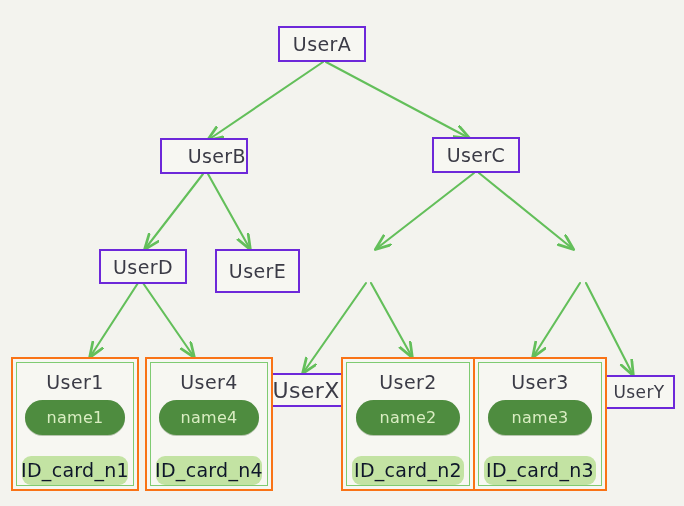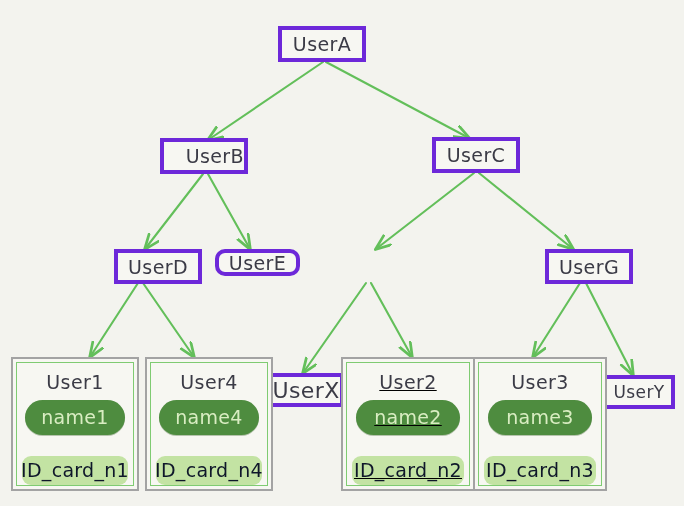--- a/index.html
+++ b/index.html
@@ -20,37 +20,37 @@
     left: 0; top: 0;
     width: 684px;
     height: 506px;
     pointer-events: none;
   }
 
   
   .node {
     position: absolute;
     box-sizing: border-box;
-    border: 4px solid #6d28d9;
+    border: 2px solid #6d28d9;
     background: #f7f7f2;
     display: flex;
     align-items: center;
     justify-content: center;
     color: #3b3b46;
     font-size: 19px;
     letter-spacing: 0.4px;
     font-family: "DejaVu Sans", sans-serif;
     z-index: 2;
   }
 
   
   .entity {
     position: absolute;
     box-sizing: border-box;
-    border: 2px solid #a3a3a3;
+    border: 2px solid #f97316;
     background: #f7f7f2;
     padding: 3px;
     z-index: 2;
   }
   .entity-inner {
     box-sizing: border-box;
     border: 1.5px solid #7fcb72;
     background: #f7f7f2;
     width: 100%;
     height: 100%;
@@ -65,21 +65,21 @@
     letter-spacing: 0.4px;
     margin-bottom: 7px;
   }
   .pill-dark {
     box-sizing: border-box;
     width: 86%;
     height: 40px;
     background: #4e8c3f;
     border-radius: 19px;
     color: #d9edc2;
-    font-size: 19px;
+    font-size: 16px;
     display: flex;
     align-items: center;
     justify-content: center;
     letter-spacing: 0.3px;
     margin-bottom: 21px;
     box-shadow: 0 1px 0 rgba(60,100,45,0.35);
   }
   .pill-light {
     box-sizing: border-box;
     width: 92%;
@@ -125,28 +125,25 @@
     <span>UserA</span>
   </div>
 
   <div class="node" style="left:160px; top:138px; width:88px; height:36px;justify-content:flex-end;">
     <span>UserB</span>
   </div>
   <div class="node" style="left:432px; top:137px; width:88px; height:36px;">
     <span>UserC</span>
   </div>
 
-  <div class="node" style="left:114px; top:249px; width:88px; height:35px;">
+  <div class="node" style="left:99px; top:249px; width:88px; height:35px;">
     <span>UserD</span>
   </div>
-  <div class="node" style="left:215px; top:249px; width:85px; height:27px;border-radius:10px;">
+  <div class="node" style="left:215px; top:249px; width:85px; height:44px;">
     <span>UserE</span>
-  </div>
-  <div class="node" style="left:545px; top:249px; width:88px; height:35px;">
-    <span>UserG</span>
   </div>
 
   <div class="node" style="left:268px; top:373px; width:76px; height:34px; font-size:22px;">
     <span>UserX</span>
   </div>
   <div class="node" style="left:603px; top:375px; width:72px; height:34px; font-size:17px;text-align:right;">
     <span>UserY</span>
   </div>
 
   <div class="entity" style="left:11px; top:357px; width:128px; height:134px;">
@@ -158,21 +155,21 @@
   </div>
 
   <div class="entity" style="left:145px; top:357px; width:128px; height:134px;">
     <div class="entity-inner">
       <div class="entity-title">User4</div>
       <div class="pill-dark">name4</div>
       <div class="pill-light">ID_card_n4</div>
     </div>
   </div>
 
-  <div class="entity" style="left:341px; top:357px; width:134px; height:134px;text-decoration:underline;">
+  <div class="entity" style="left:341px; top:357px; width:134px; height:134px;">
     <div class="entity-inner">
       <div class="entity-title">User2</div>
       <div class="pill-dark">name2</div>
       <div class="pill-light">ID_card_n2</div>
     </div>
   </div>
 
   <div class="entity" style="left:473px; top:357px; width:134px; height:134px;">
     <div class="entity-inner">
       <div class="entity-title">User3</div>

